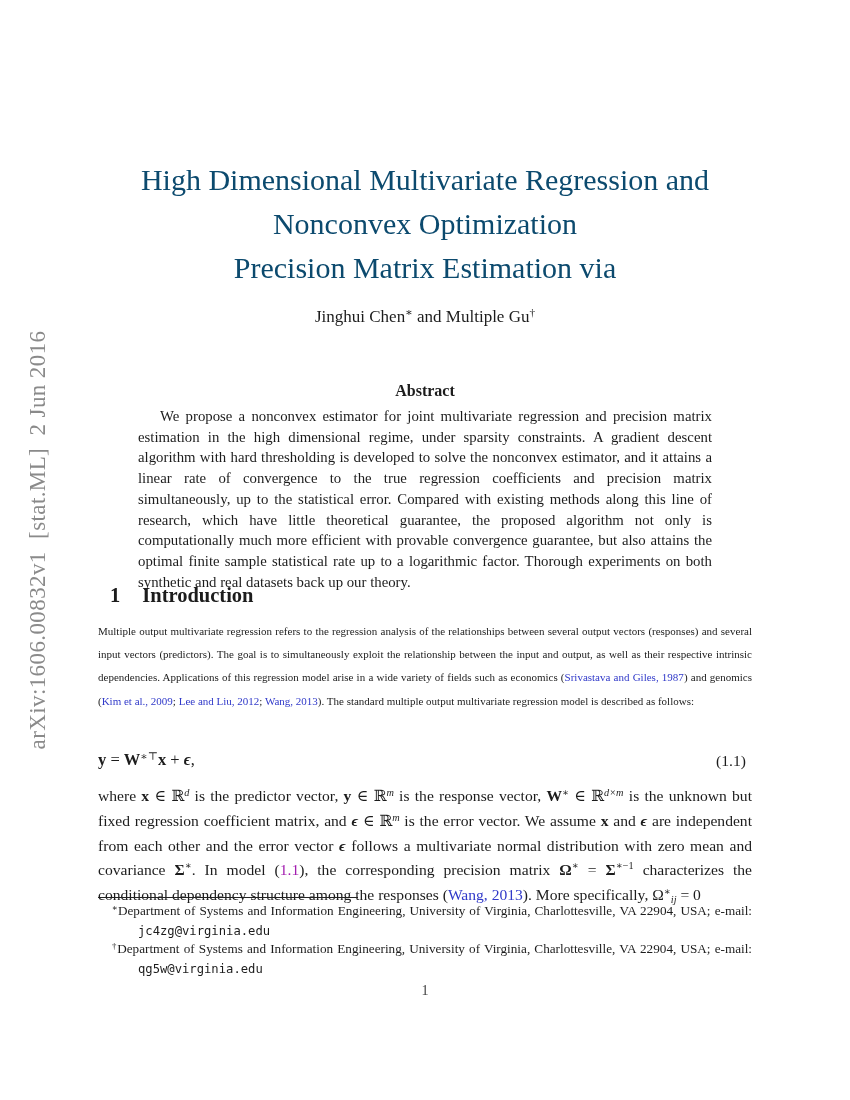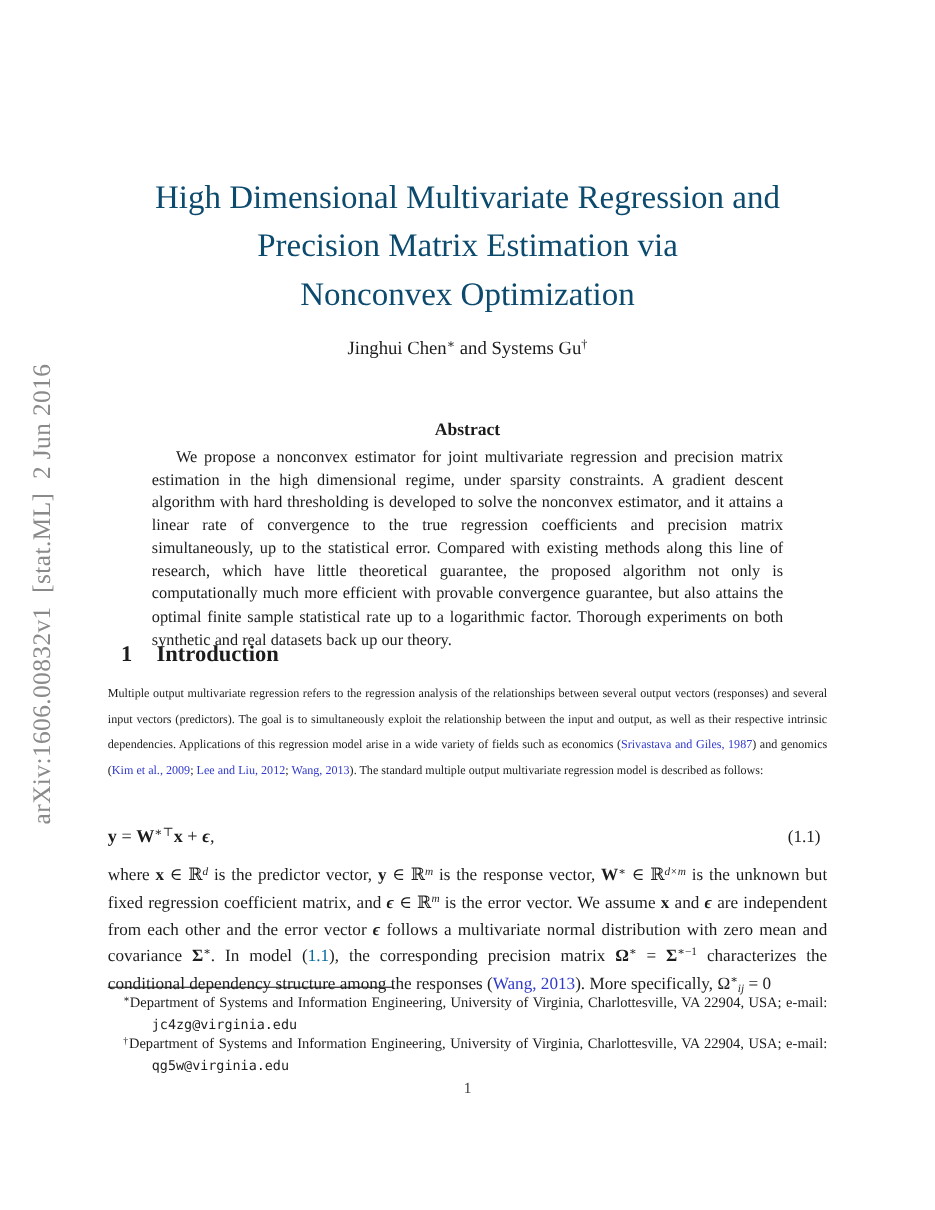--- a/index.html
+++ b/index.html
@@ -30,43 +30,43 @@
   .par2 { position:absolute; top:784px; left:0; width:654px;
           font-size:15.6px; line-height:23.2px; text-align:justify; }
   .fnrule { position:absolute; top:897px; left:0; width:260px; height:0;
             border-top:1.3px solid #222222; }
   .fns { position:absolute; top:902px; left:0; width:654px; font-size:13.2px; line-height:18.6px; }
   .fn { text-indent:14px; text-align:justify; }
   .pageno { position:absolute; top:983px; left:0; width:654px; text-align:center;
             font-size:14px; color:#3d3d3d; }
   
   .link { color:#3039c9; }
-  .ref  { color:#0369a1; }
+  .ref  { color:#a21caf; }
   .mb   { font-weight:bold; }
   .mi   { font-style:italic; }
   .sup  { font-size:66%; position:relative; top:-0.5em; }
   .sub  { font-size:66%; position:relative; top:0.28em; }
   .mono { font-family:"DejaVu Sans Mono","Liberation Mono",monospace; font-size:12.2px;margin-left:40px; }
 </style>
 </head>
 <body>
 
 <div class="page">
 
   <div class="banner">arXiv:1606.00832v1  [stat.ML]  2 Jun 2016</div>
 
   <div class="content">
 
     <div class="title">
       <div>High Dimensional Multivariate Regression and</div>
+      <div>Nonconvex Optimization</div>
       <div>Precision Matrix Estimation via</div>
-      <div>Nonconvex Optimization</div>
     </div>
 
-    <div class="authors"><span>Jinghui Chen</span><span class="sup">∗</span><span>  and   </span><span>Systems Gu</span><span class="sup">†</span></div>
+    <div class="authors"><span>Jinghui Chen</span><span class="sup">∗</span><span>  and   </span><span>Multiple Gu</span><span class="sup">†</span></div>
 
     <div class="abs-head">Abstract</div>
     <div class="abs-body">We propose a nonconvex estimator for joint multivariate regression and precision matrix estimation in the high dimensional regime, under sparsity constraints. A gradient descent algorithm with hard thresholding is developed to solve the nonconvex estimator, and it attains a linear rate of convergence to the true regression coefficients and precision matrix simultaneously, up to the statistical error. Compared with existing methods along this line of research, which have little theoretical guarantee, the proposed algorithm not only is computationally much more efficient with provable convergence guarantee, but also attains the optimal finite sample statistical rate up to a logarithmic factor. Thorough experiments on both synthetic and real datasets back up our theory.</div>
 
     <div class="sec-head">
       <span class="num">1</span><span>Introduction</span>
     </div>
 
     <div class="par1"><span>Multiple output multivariate regression refers to the regression analysis of the relationships between several output vectors (responses) and several input vectors (predictors). The goal is to simultaneously exploit the relationship between the input and output, as well as their respective intrinsic dependencies. Applications of this regression model arise in a wide variety of fields such as economics (</span><span class="link">Srivastava and Giles, 1987</span><span>) and genomics (</span><span class="link">Kim et al., 2009</span><span>; </span><span class="link">Lee and Liu, 2012</span><span>; </span><span class="link">Wang, 2013</span><span>). The standard multiple output multivariate regression model is described as follows:</span></div>
 

